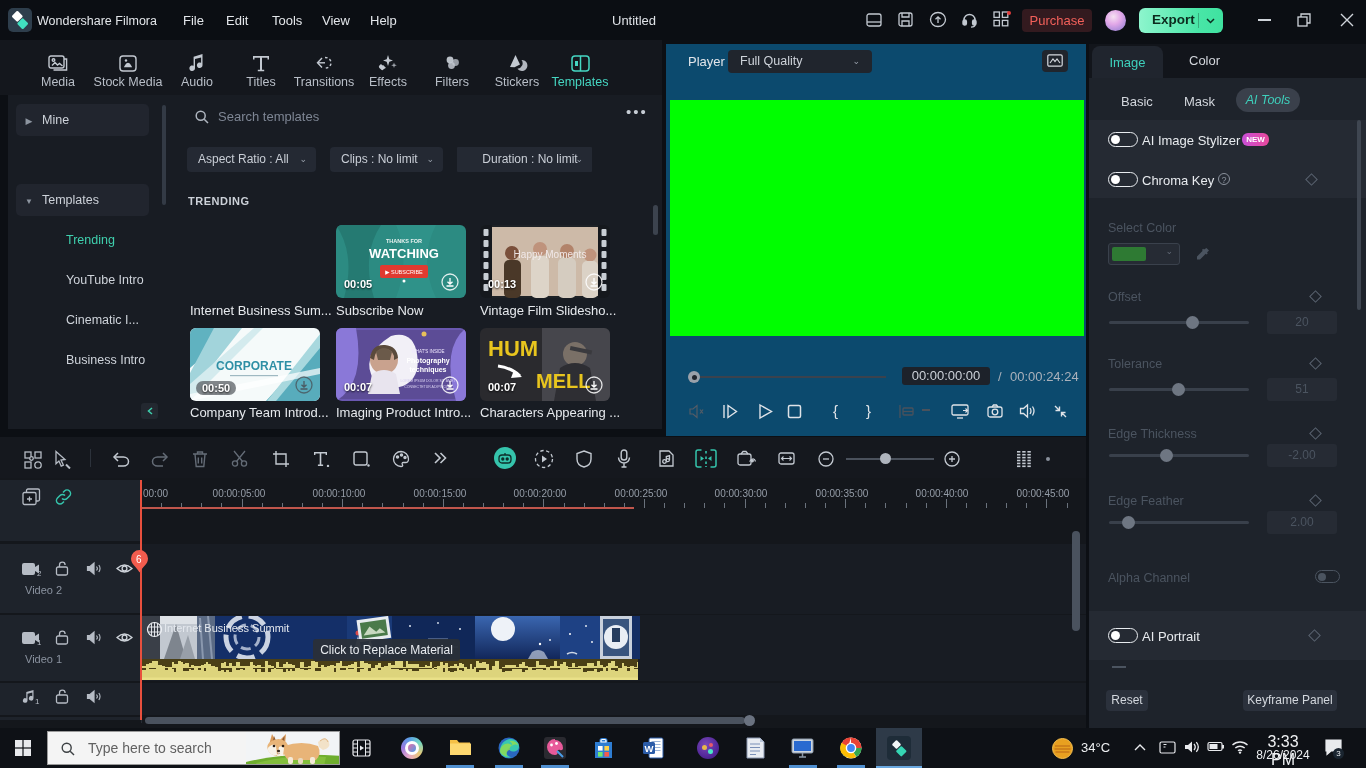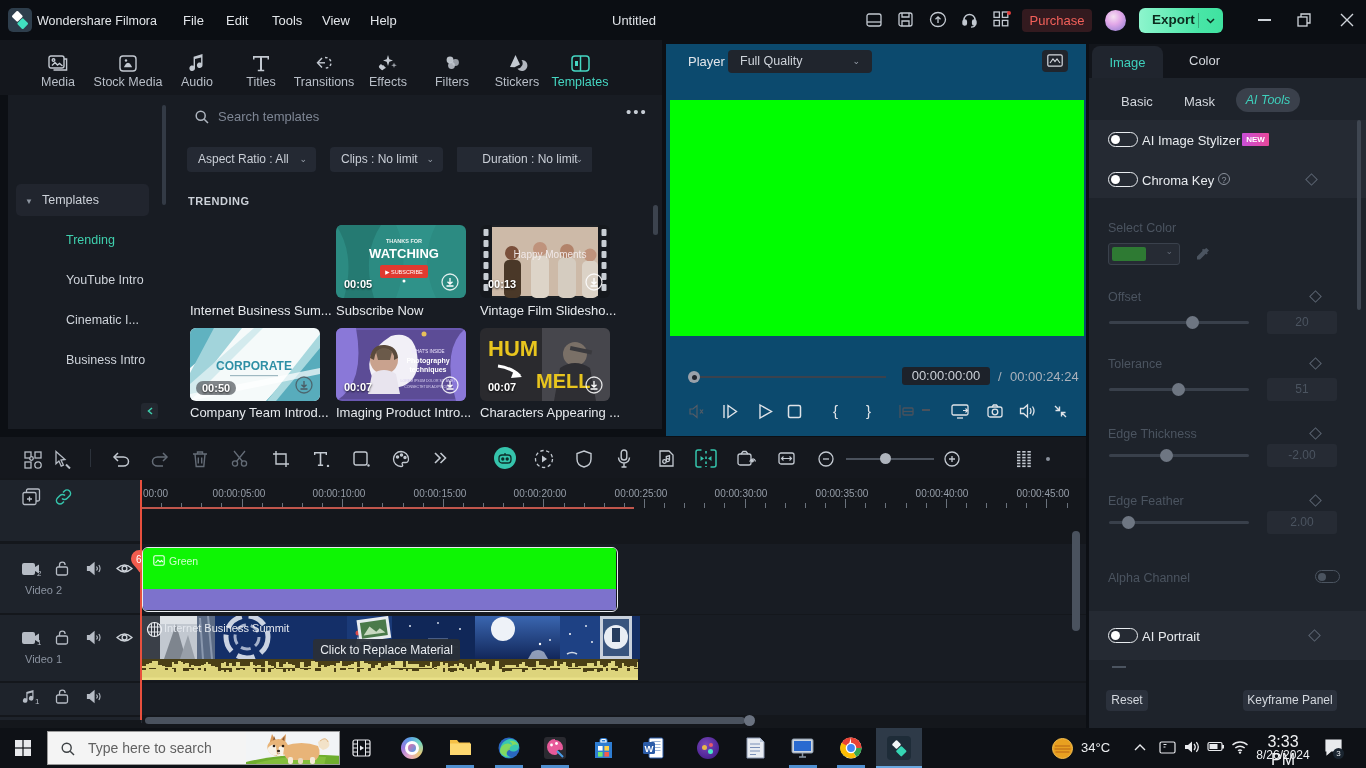--- a/index.html
+++ b/index.html
@@ -190,20 +190,21 @@
             <rect x="1" y="1" width="17" height="15" rx="3"></rect>
             <line x1="9.5" y1="1" x2="9.5" y2="16"></line>
             <rect x="4" y="6" width="3" height="5" fill="#45d6c2" stroke="none"></rect>
           </svg>
         </div>
       <span class="lb">Templates</span>
     </div>
   </div>
   <div class="abs" id="mediapanel">
 
+    <div class="sbbtn" style="top:9px;"><span class="car">▶</span>Mine</div>
     <div class="sbbtn" style="top:89px;"><span class="car" style="font-size:8px;">▼</span>Templates</div>
     <div class="sbitem" style="top:138px;color:#3fd0ae;">Trending</div>
     <div class="sbitem" style="top:178px;">YouTube Intro</div>
     <div class="sbitem" style="top:218px;">Cinematic I...</div>
     <div class="sbitem" style="top:258px;">Business Intro</div>
     <div class="abs" style="left:154px;top:10px;width:4px;height:100px;background:#333a45;border-radius:2px;"></div>
     <div class="abs" style="left:133px;top:308px;width:17px;height:16px;background:#232830;border-radius:3px;">
         <svg style="margin:4px auto 0;display:block;" width="6" height="8" viewBox="0 0 6 8" fill="none" stroke="#3fd0ae" stroke-width="1.5">
           <path d="M5 1L1.5 4 5 7"></path>
         </svg>
@@ -411,21 +412,21 @@
     <div class="abs" style="left:100px;top:9px;color:#d2d6dc;font-size:13px;">Color</div>
     <div class="abs" style="left:32px;top:50px;color:#d2d6dc;font-size:13px;">Basic</div>
     <div class="abs" style="left:95px;top:50px;color:#d2d6dc;font-size:13px;">Mask</div>
     <div class="abs" style="left:147px;top:44px;width:64px;height:24px;background:#3a404b;border-radius:13px;color:#3ed0bc;font-size:12.5px;text-align:center;line-height:24px;font-style:italic;">AI Tools</div>
 
     <div class="abs" style="left:0;top:76px;width:277px;height:78px;background:#252a33;"></div>
     <div class="toggle" style="left:19px;top:88px;">
         <div class="kb"></div>
       </div>
     <div class="abs" style="left:53px;top:89px;color:#e8ebef;font-size:13px;">AI Image Stylizer</div>
-    <div class="abs" style="left:153px;top:89px;width:27px;height:13px;background:linear-gradient(90deg,#c84fd8,#e8489a);border-radius:1px;color:#fff;font-size:8px;font-weight:bold;text-align:center;line-height:13px;">NEW</div>
+    <div class="abs" style="left:153px;top:89px;width:27px;height:13px;background:linear-gradient(90deg,#c84fd8,#e8489a);border-radius:6px;color:#fff;font-size:8px;font-weight:bold;text-align:center;line-height:13px;">NEW</div>
     <div class="toggle" style="left:19px;top:128px;">
         <div class="kb"></div>
       </div>
     <div class="abs" style="left:53px;top:129px;color:#e8ebef;font-size:13px;">Chroma Key</div>
     <div class="abs" style="left:129px;top:129px;width:12px;height:12px;border:1px solid #8a919c;border-radius:50%;color:#8a919c;font-size:9px;text-align:center;line-height:12px;">?</div>
     <div class="diamond" style="left:218px;top:131px;"></div>
 
     <div class="dimlab" style="top:177px;">Select Color</div>
     <div class="abs" style="left:19px;top:199px;width:72px;height:22px;border:1px solid #3a414c;border-radius:3px;background:#262b34;">
         <div style="position:absolute;left:3px;top:3px;width:34px;height:14px;background:#2e7a33;border-radius:2px;"></div>
@@ -683,29 +684,20 @@
     <svg class="abs" style="left:86px;top:252px;" width="16" height="15" viewBox="0 0 16 15" fill="none" stroke="#b6bcc5" stroke-width="1.2">
         <path d="M1.5 5.5h2.5L8 2v11L4 9.5H1.5z" fill="#b6bcc5"></path>
         <path d="M10.5 5.5q1.8 2 0 4M12.8 4q2.5 3.3 0 7" stroke-width="1.1"></path>
       </svg>
 
     <div class="abs" style="left:140px;top:43px;width:2px;height:240px;background:#e8503e;"></div>
     <svg class="abs" style="left:130px;top:112px;" width="19" height="33" viewBox="0 0 19 33">
         <path d="M9.5 1a8.5 8.5 0 018.5 8.5c0 6-5.5 8-8.5 14-3-6-8.5-8-8.5-14A8.5 8.5 0 019.5 1z" fill="#f25c4e"></path>
         <text x="6" y="14" font-size="10" fill="#fff" font-family="Liberation Sans">6</text>
       </svg>
-    <div class="abs" style="left:142px;top:110px;width:476px;height:65px;border:1.5px solid #e9ecf0;border-radius:6px;overflow:hidden;">
-      <div class="abs" style="left:0;top:0;width:473px;height:41px;background:#0ef504;"></div>
-      <div class="abs" style="left:0;top:41px;width:473px;height:21px;background:#7d72cc;"></div>
-      <svg class="abs" style="left:10px;top:7px;" width="12" height="11" viewBox="0 0 12 11" fill="none" stroke="#f0fff0" stroke-width="1.1">
-          <rect x=".8" y=".8" width="10.4" height="9.4" rx="1.5"></rect>
-          <path d="M2.5 8l2.5-3 2 2 1.5-1.5 1.5 1.5"></path>
-        </svg>
-      <div class="abs" style="left:26px;top:7px;color:rgba(240,255,240,.85);font-size:10.5px;">Green</div>
-    </div>
 
     <div class="abs" style="left:142px;top:179px;width:498px;height:43px;overflow:hidden;">
       <svg width="498" height="43" viewBox="0 0 498 43" preserveAspectRatio="none">
         <rect width="498" height="43" fill="#17346e"></rect>
         <rect x="0" y="0" width="18" height="43" fill="#2a2e36"></rect>
         <path d="M0 0h18v43H0z" fill="#3a3f48"></path>
         <rect x="18" y="0" width="37" height="43" fill="#c2c8d0"></rect>
         <path d="M22 43L34 8l10 35z" fill="#7e858e"></path>
           <path d="M38 43l8-24 7 24z" fill="#989fa8"></path>
           <rect x="18" y="0" width="37" height="8" fill="#dde1e6"></rect>

